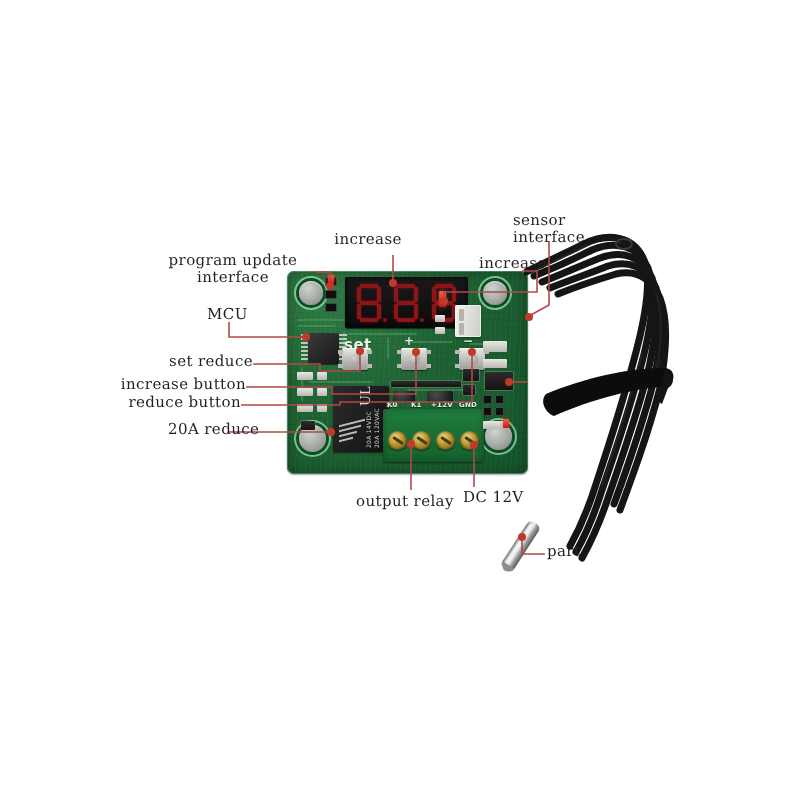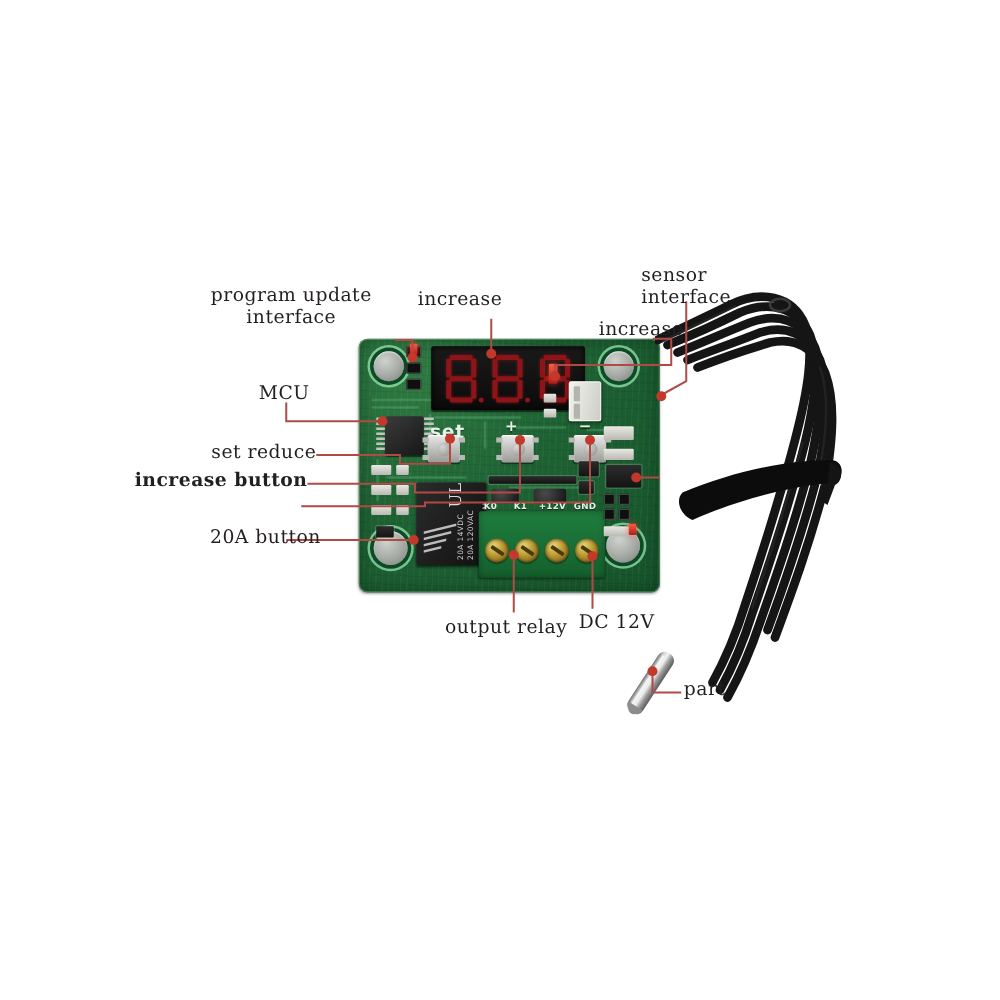--- a/index.html
+++ b/index.html
@@ -376,38 +376,39 @@
       <circle cx="416" cy="352" r="4"></circle>
       <circle cx="472" cy="352" r="4"></circle>
       <circle cx="331" cy="432" r="4"></circle>
       <circle cx="509" cy="382" r="4"></circle>
       <circle cx="411" cy="444" r="4"></circle>
       <circle cx="474" cy="445" r="4"></circle>
       <circle cx="522" cy="537" r="4"></circle>
     </g>
   </svg>
 
-  <div class="lbl ctr" style="left:152px;top:228px;width:162px;">program update
+  <div class="lbl ctr" style="left:152px;top:252px;width:162px;">program update
 interface</div>
 
   <div class="lbl ctr" style="left:325px;top:231px;width:86px;">increase</div>
 
   <div class="lbl" style="left:513px;top:212px;">sensor
 interface</div>
 
   <div class="lbl" style="left:479px;top:255px;">increase</div>
 
   <div class="lbl" style="left:207px;top:306px;">MCU</div>
 
   <div class="lbl rt" style="left:123px;top:353px;width:130px;">set reduce</div>
 
-  <div class="lbl rt" style="left:86px;top:376px;width:160px;font-weight:bold;">increase button</div>
-
-
-  <div class="lbl" style="left:168px;top:421px;">20A button</div>
+  <div class="lbl rt" style="left:86px;top:376px;width:160px;">increase button</div>
+
+  <div class="lbl rt" style="left:86px;top:394px;width:155px;">reduce button</div>
+
+  <div class="lbl" style="left:168px;top:421px;">20A reduce</div>
 
 
   <div class="lbl" style="left:356px;top:493px;">output relay</div>
 
   <div class="lbl" style="left:463px;top:489px;">DC 12V</div>
 
   <div class="lbl" style="left:547px;top:543px;">part</div>
 
 </div>
 

